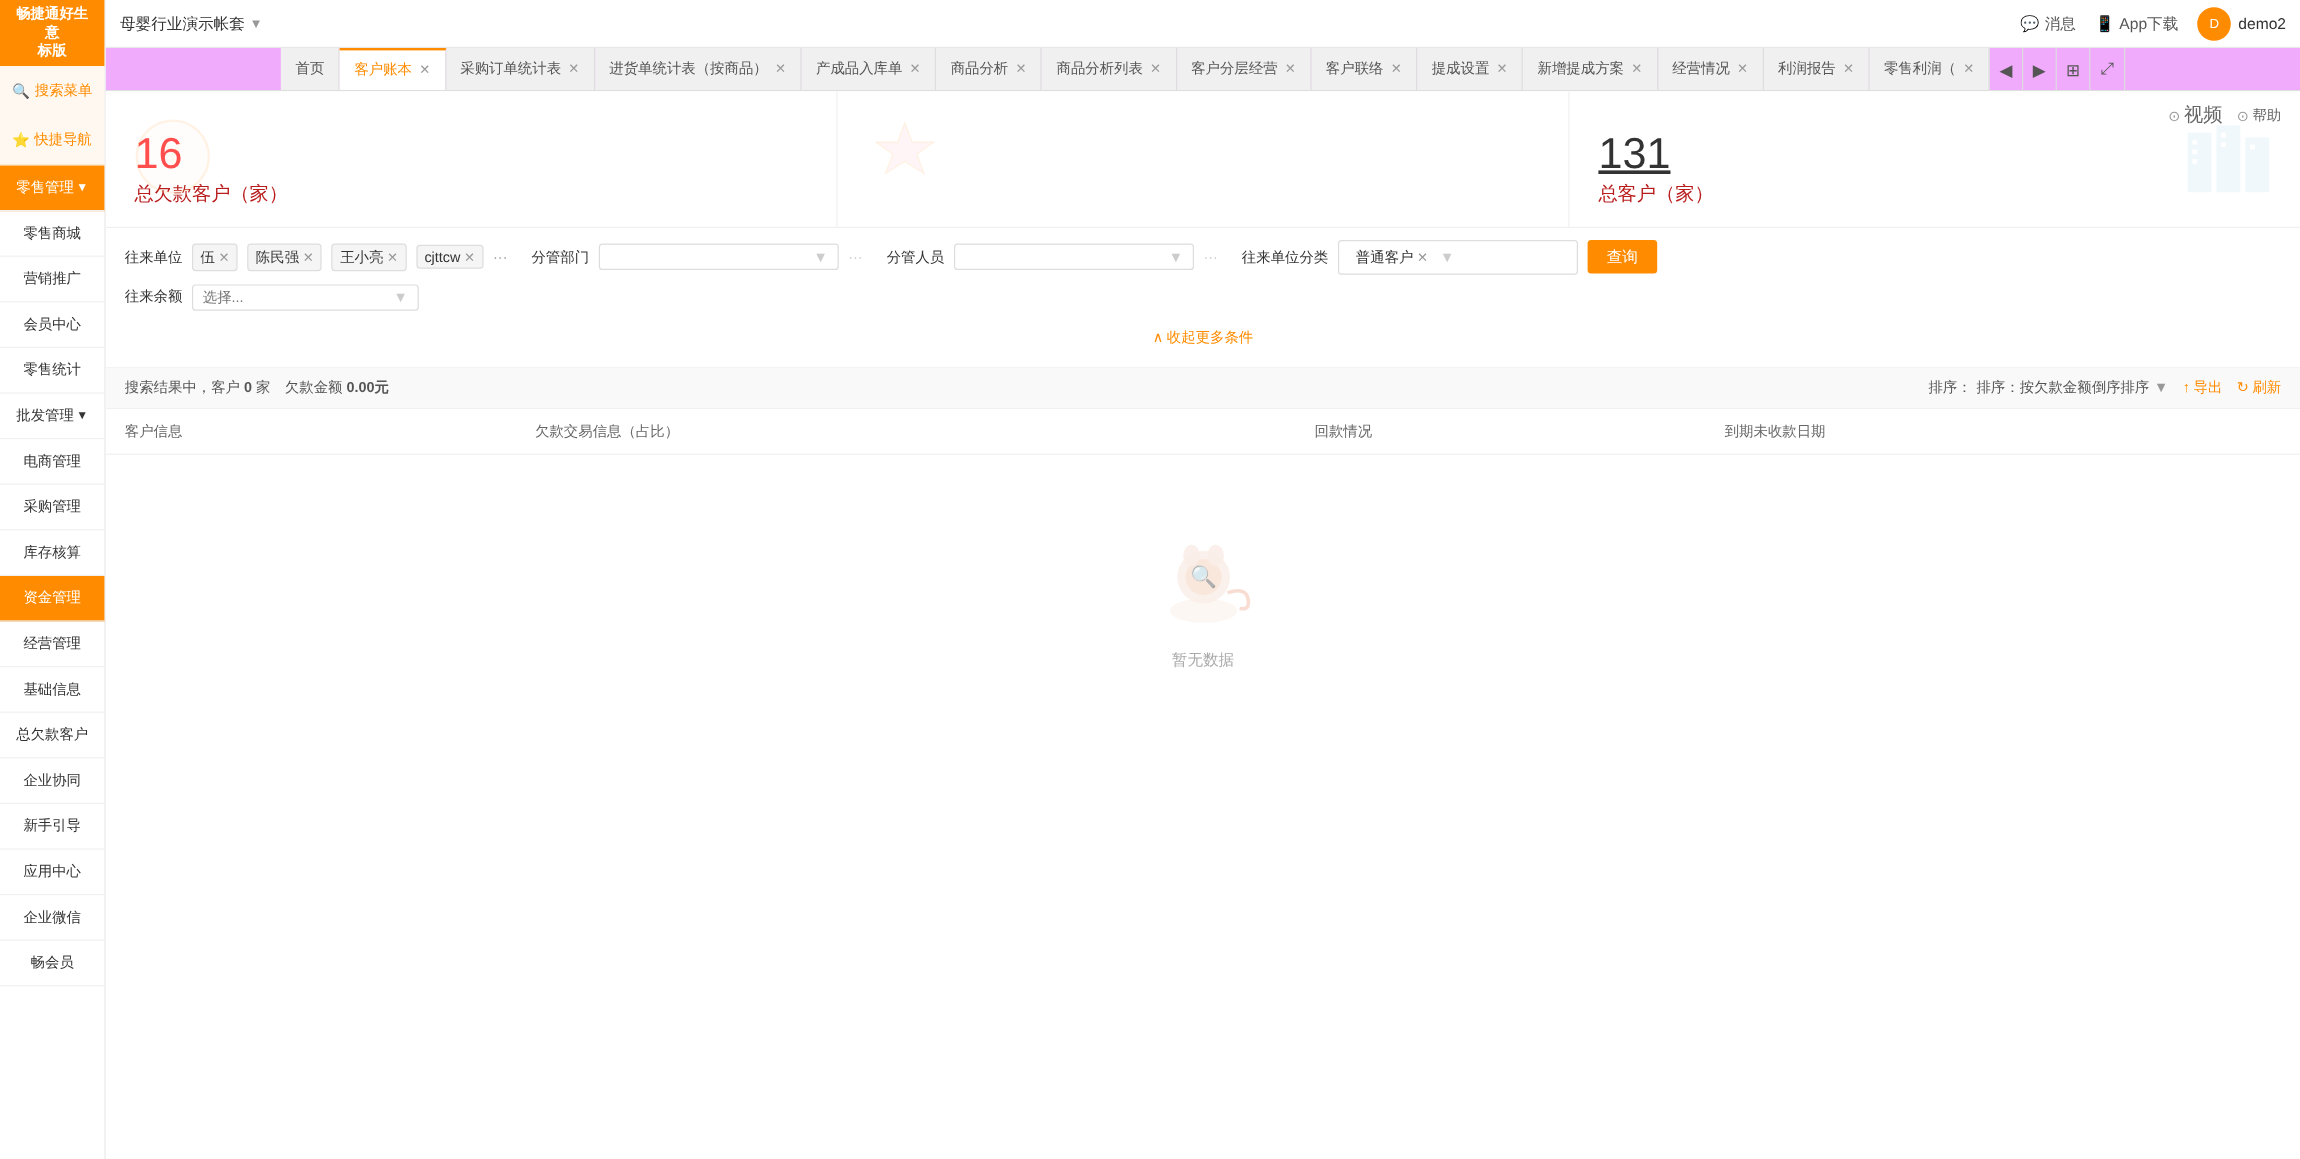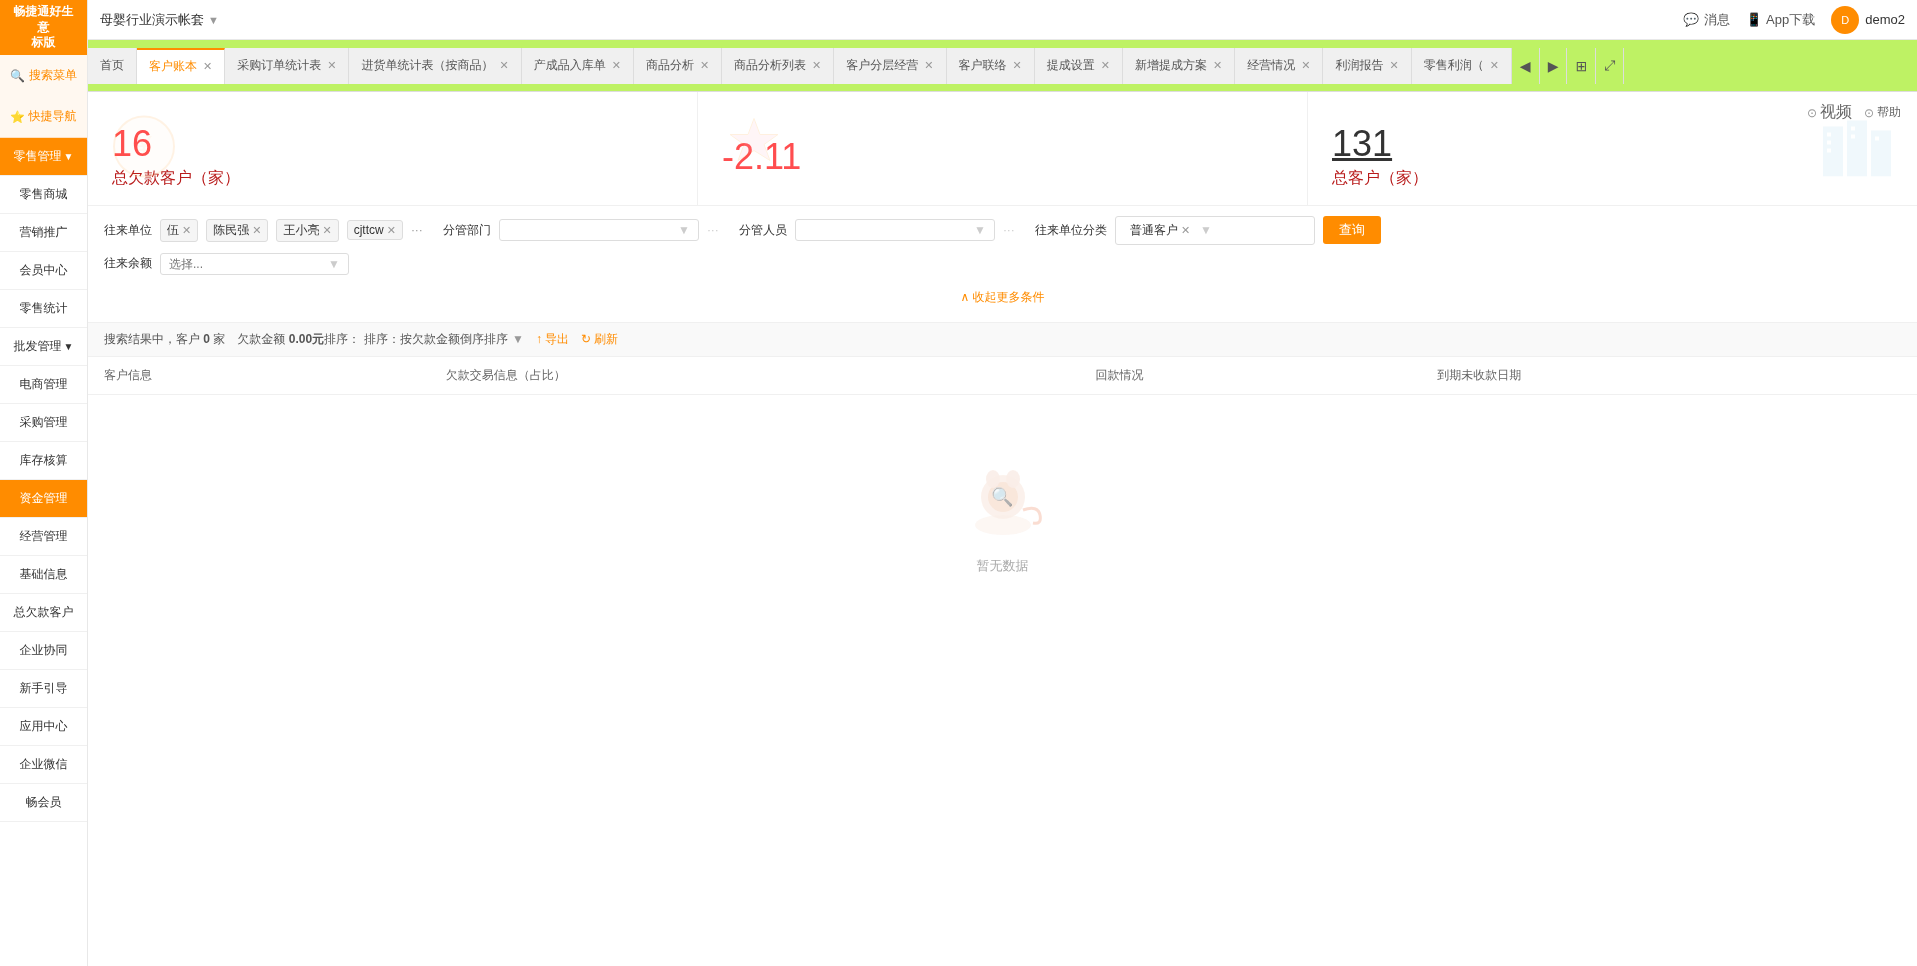--- a/index.html
+++ b/index.html
@@ -24,21 +24,21 @@
     
     .topbar { background: #fff; height: 40px; display: flex; align-items: center; justify-content: space-between; padding: 0 12px; border-bottom: 1px solid #e8e8e8; flex-shrink: 0; }
     .topbar-left { display: flex; align-items: center; gap: 6px; }
     .topbar-selector { display: flex; align-items: center; gap: 4px; font-size: 13px; color: #333; }
     .topbar-right { display: flex; align-items: center; gap: 16px; }
     .topbar-action { display: flex; align-items: center; gap: 4px; font-size: 13px; color: #555; cursor: pointer; }
     .topbar-user { display: flex; align-items: center; gap: 6px; font-size: 13px; color: #333; cursor: pointer; }
     .user-avatar { width: 28px; height: 28px; border-radius: 50%; background: #ff8c00; display: flex; align-items: center; justify-content: center; color: #fff; font-size: 11px; }
 
     
-    .tabbar { background: #bef264; display: flex; align-items: center; border-bottom: 1px solid #ddd; flex-shrink: 0; height: 52px; overflow: hidden; }
+    .tabbar { background: #f0abfc; display: flex; align-items: center; border-bottom: 1px solid #ddd; flex-shrink: 0; height: 36px; overflow: hidden; justify-content: center; }
     .tab-item { display: flex; align-items: center; gap: 4px; padding: 0 12px; height: 36px; font-size: 12px; color: #555; cursor: pointer; border-right: 1px solid #ddd; white-space: nowrap; background: #f0f0f0; flex-shrink: 0; }
     .tab-item.active { background: #fff; color: #ff8c00; border-top: 2px solid #ff8c00; }
     .tab-close { color: #999; font-size: 11px; cursor: pointer; margin-left: 2px; }
     .tab-nav-btn { padding: 0 8px; height: 36px; display: flex; align-items: center; cursor: pointer; color: #555; font-size: 14px; border-right: 1px solid #ddd; }
 
     
     .page-area { flex: 1; overflow-y: auto; background: #fff; }
 
     
     .stats-bar { display: flex; align-items: stretch; border-bottom: 1px solid #f0f0f0; background: #fff; min-height: 90px; }
@@ -57,21 +57,21 @@
     .filter-tag { display: flex; align-items: center; gap: 3px; background: #f5f5f5; border: 1px solid #ddd; border-radius: 3px; padding: 2px 6px; font-size: 12px; color: #333; }
     .filter-tag-close { color: #999; cursor: pointer; font-size: 11px; }
     .filter-more { color: #999; font-size: 12px; cursor: pointer; }
     .filter-select { display: flex; align-items: center; gap: 4px; border: 1px solid #ddd; border-radius: 3px; padding: 3px 8px; font-size: 12px; color: #333; cursor: pointer; min-width: 120px; background: #fff; }
     .filter-select-wide { min-width: 200px; }
     .filter-select-input { border: none; outline: none; background: none; font-size: 12px; color: #999; flex: 1; }
     .filter-collapse { display: flex; align-items: center; gap: 3px; color: #ff8c00; font-size: 12px; cursor: pointer; }
     .filter-query-btn { background: #ff8c00; color: #fff; border: none; border-radius: 3px; padding: 5px 16px; font-size: 13px; cursor: pointer; }
 
     
-    .result-bar { padding: 8px 16px; background: #f9f9f9; border-bottom: 1px solid #f0f0f0; display: flex; align-items: center; }
+    .result-bar { padding: 8px 16px; background: #f9f9f9; border-bottom: 1px solid #f0f0f0; display: flex; align-items: center; justify-content: space-between; }
     .result-info { font-size: 12px; color: #555; display: flex; gap: 16px; }
     .result-actions { display: flex; align-items: center; gap: 12px; font-size: 12px; color: #555; }
     .result-sort { display: flex; align-items: center; gap: 4px; cursor: pointer; }
     .result-action-btn { display: flex; align-items: center; gap: 3px; cursor: pointer; color: #ff8c00; }
 
     
     .data-table { width: 100%; border-collapse: collapse; }
     .data-table th { padding: 10px 16px; text-align: left; font-size: 12px; font-weight: normal; color: #666; background: #fff; border-bottom: 1px solid #f0f0f0; }
     .data-table td { padding: 10px 16px; font-size: 12px; color: #333; border-bottom: 1px solid #f5f5f5; }
 
@@ -250,21 +250,20 @@
         </div>
       </div>
 
       <div class="stat-item">
         <div style="position:absolute;left:24px;top:50%;transform:translateY(-50%);">
           <svg width="64" height="64" viewBox="0 0 64 64" opacity="0.12">
             <polygon points="32,4 38,20 56,20 42,30 48,46 32,36 16,46 22,30 8,20 26,20" fill="#ffb6c1" stroke="#ff8c00"></polygon>
           </svg>
         </div>
         <div>
-          <div class="stat-value red">-2.11</div>
         </div>
       </div>
 
       <div class="stat-item">
         <div style="position:absolute;right:24px;top:50%;transform:translateY(-50%);">
           <svg width="72" height="60" viewBox="0 0 72 60" opacity="0.12">
             <rect x="2" y="10" width="20" height="50" fill="#87ceeb"></rect>
             <rect x="26" y="4" width="20" height="56" fill="#87ceeb"></rect>
             <rect x="50" y="14" width="20" height="46" fill="#87ceeb"></rect>
             <rect x="6" y="16" width="4" height="4" fill="#fff"></rect>

